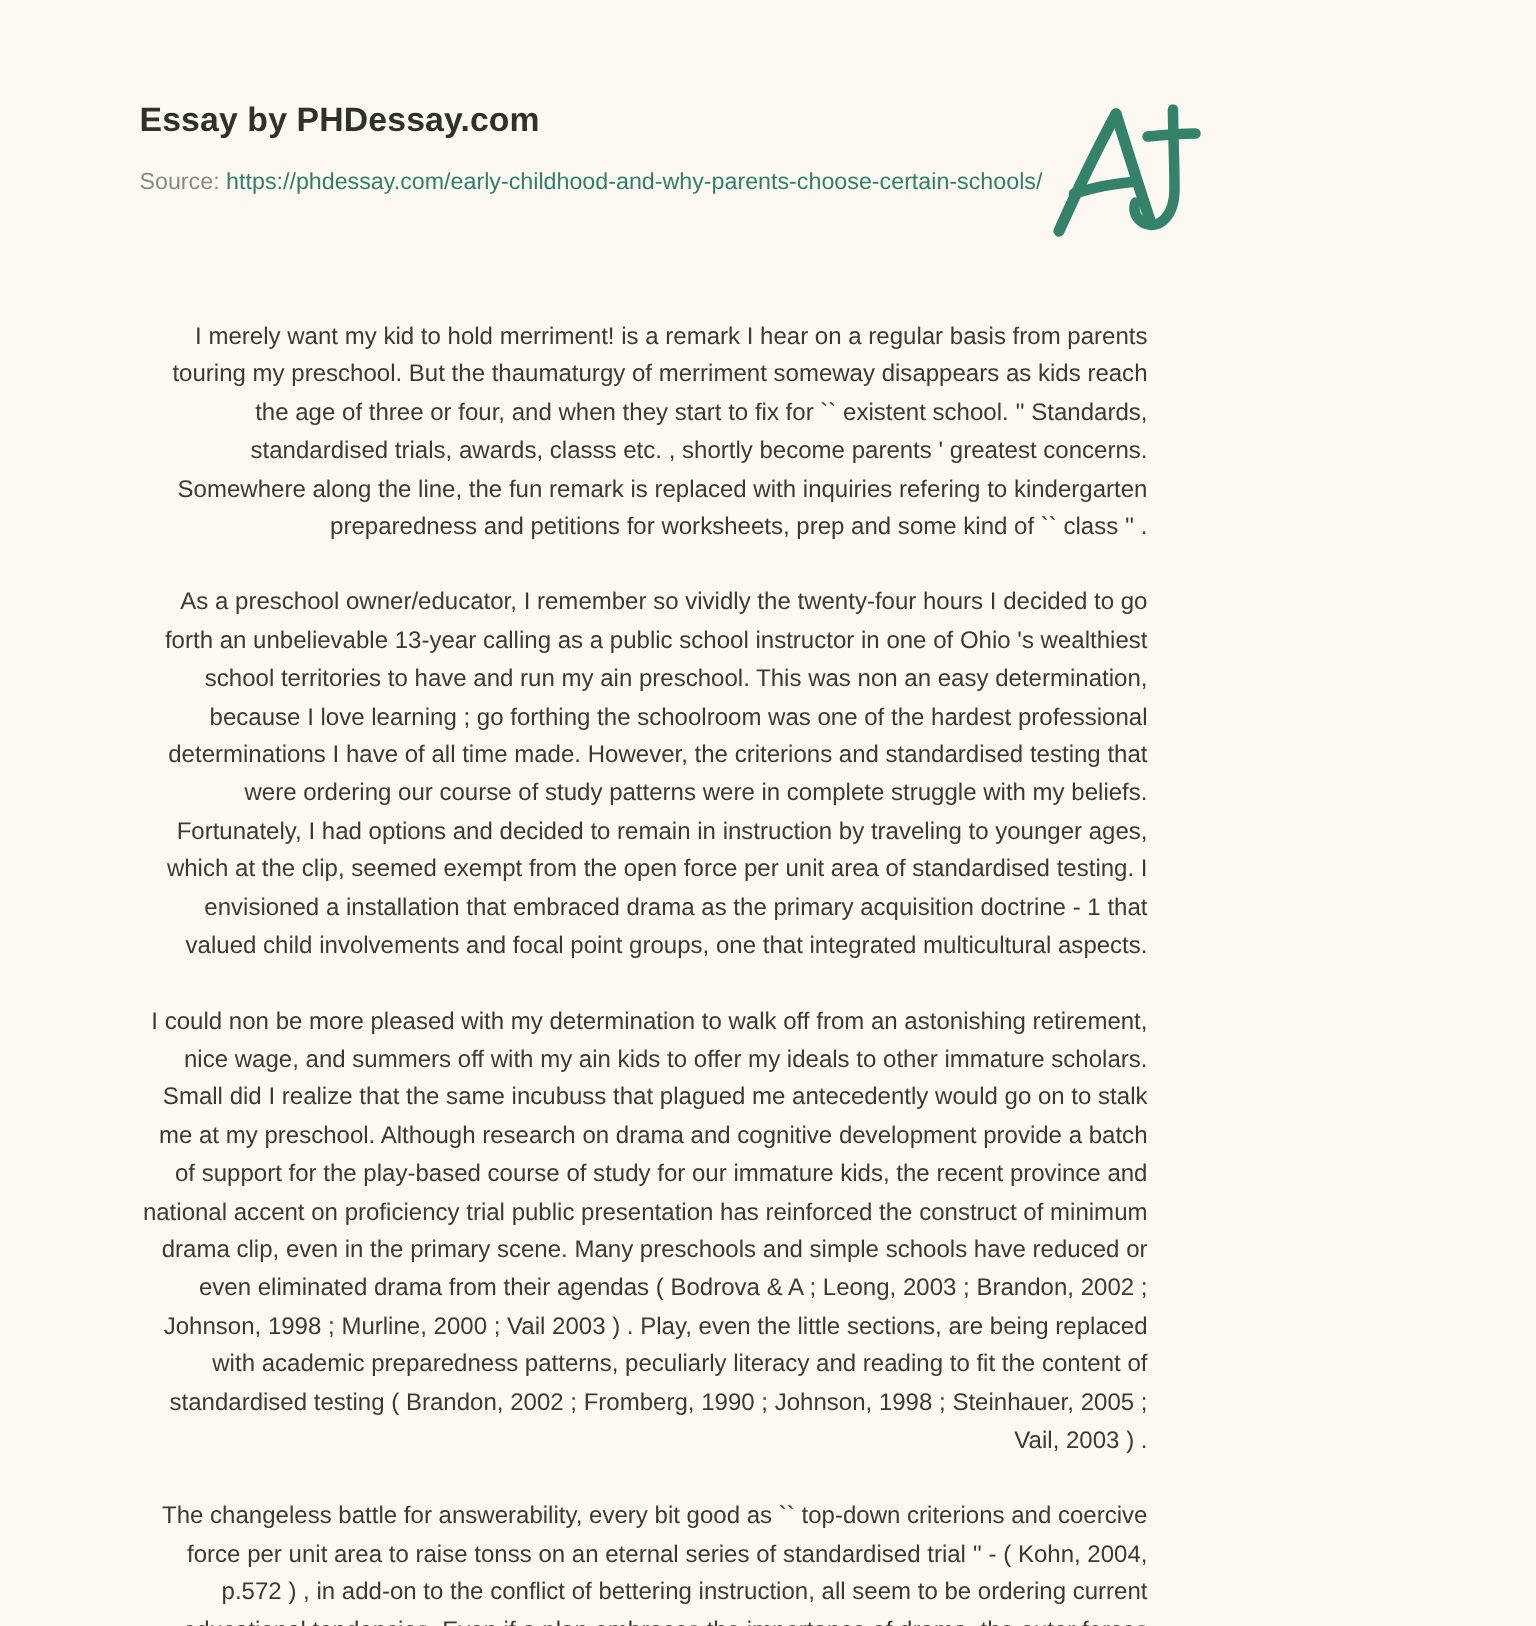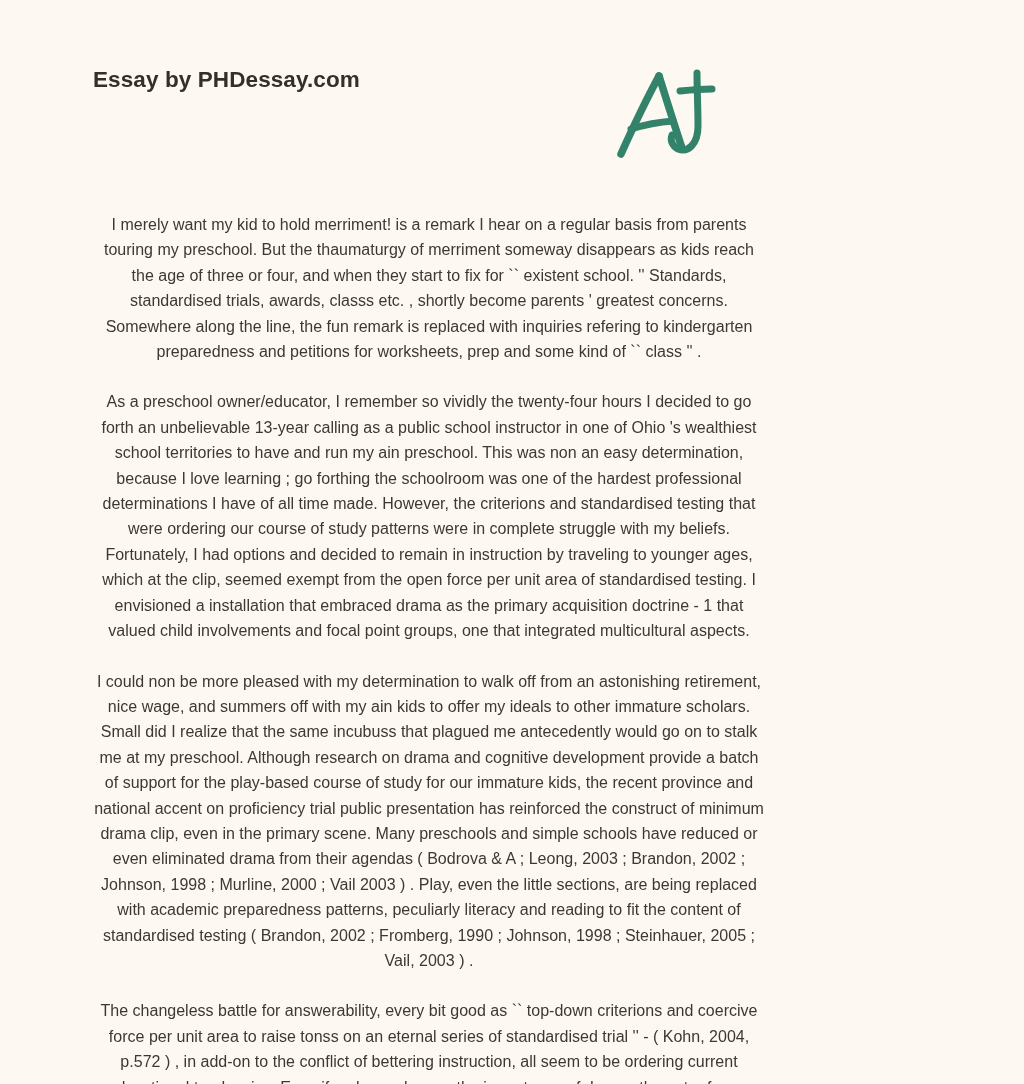--- a/index.html
+++ b/index.html
@@ -84,38 +84,42 @@
     margin: 0 0 36px 0;
     max-width: 640px;
     letter-spacing: -0.1px;
   }
 
   .body-text p {
     font-size: 16px;
     line-height: 25.4px;
     color: #3c3832;
     margin: 0 0 25px 0;
-    text-align: center;
+    text-align: right;
     letter-spacing: 0.01px;
   }
 
   .body-text p:last-child {
     margin-bottom: 0;
   }
 </style>
 </head>
 <body>
 
 <div class="page">
 
   <div class="header">
 
     <div class="header-left">
       <div class="brand-title">Essay by PHDessay.com</div>
 
+      <div class="source-line">
+        <span class="source-label">Source:</span>
+        <a class="source-url" href="#">https://phdessay.com/early-childhood-and-why-parents-choose-certain-schools/</a>
+      </div>
     </div>
 
     <svg class="logo" viewBox="0 0 120 96" aria-hidden="true">
       <g fill="none" stroke="#33836a" stroke-linecap="round" stroke-linejoin="round">
 
         <path d="M11 90 C 20 70, 36 36, 49 12" stroke-width="7.5"></path>
 
         <path d="M49 12 C 56 34, 64 60, 72 84" stroke-width="7.5"></path>
 
         <path d="M21 65 C 34 61, 50 58, 63 57" stroke-width="7"></path>

